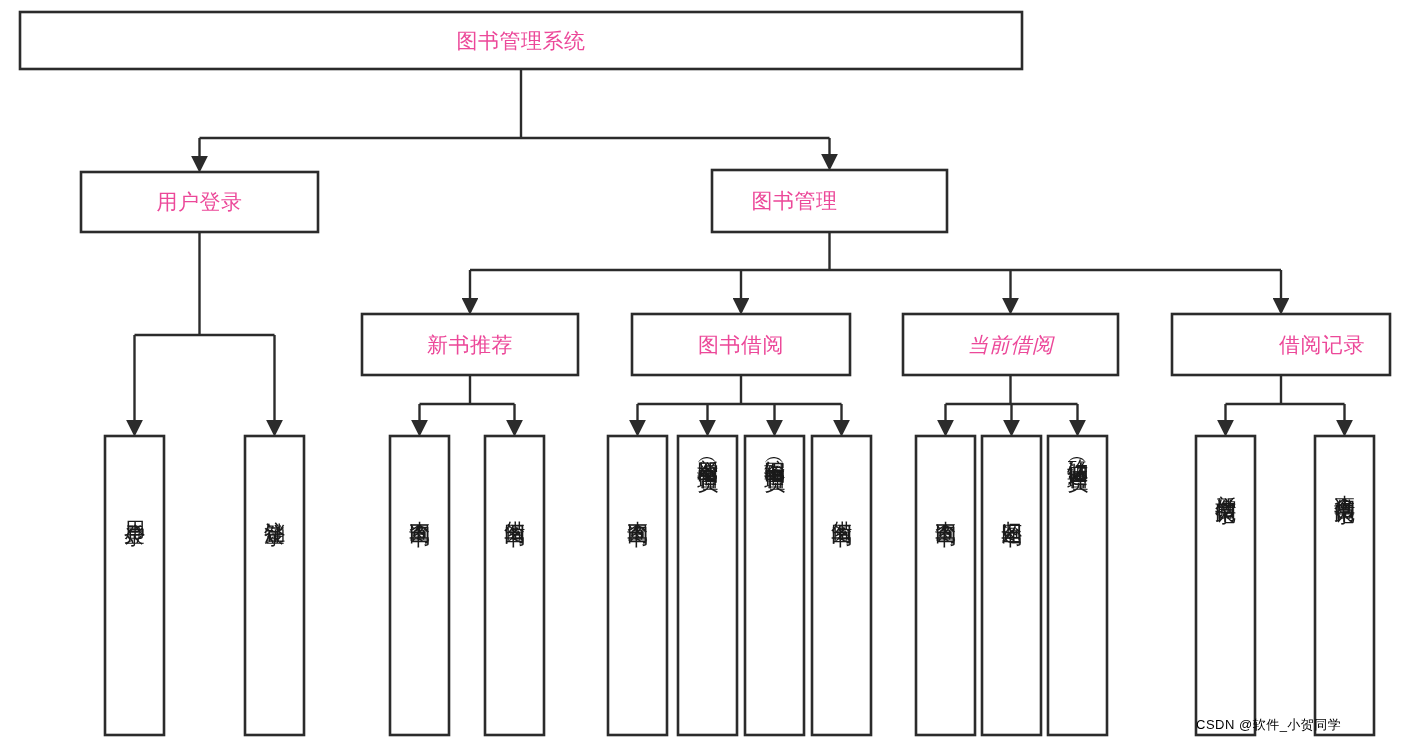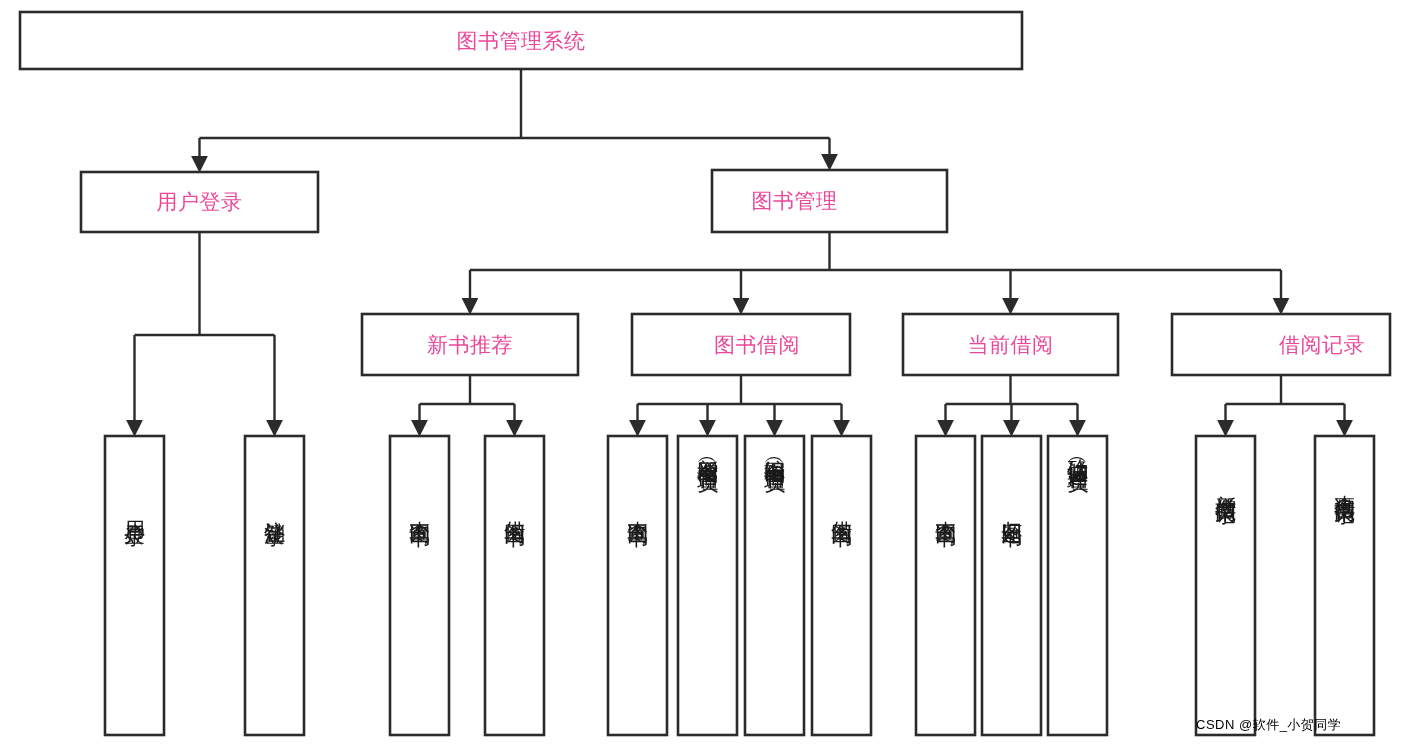--- a/index.html
+++ b/index.html
@@ -138,22 +138,22 @@
         <rect x="1196" y="436" width="59" height="299" class="node-box"></rect>
         <rect x="1315" y="436" width="59" height="299" class="node-box"></rect>
       </g>
   </svg>
 
   <div id="labels">
       <div class="node-label-h" style="left: 20px; top: 12px; width: 1002px; height: 57px;">图书管理系统</div>
       <div class="node-label-h" style="left: 81px; top: 172px; width: 237px; height: 60px;">用户登录</div>
       <div class="node-label-h" style="left: 677px; top: 170px; width: 235px; height: 62px;">图书管理</div>
       <div class="node-label-h" style="left: 362px; top: 314px; width: 216px; height: 61px;">新书推荐</div>
-      <div class="node-label-h" style="left: 632px; top: 314px; width: 218px; height: 61px; margin-left: 16px;">图书借阅</div>
-      <div class="node-label-h" style="left: 903px; top: 314px; width: 215px; height: 61px;">当前借阅</div>
+      <div class="node-label-h" style="left: 632px; top: 314px; width: 218px; height: 61px;">图书借阅</div>
+      <div class="node-label-h" style="left: 903px; top: 314px; width: 215px; height: 61px; font-style: italic;">当前借阅</div>
       <div class="node-label-h" style="left: 1172px; top: 314px; width: 218px; height: 61px; padding-left: 41px;">借阅记录</div>
       <div class="node-label-v" style="left: 105px; top: 436px; width: 59px; height: 299px; padding-top: 68px; box-sizing: border-box;">用户登录</div>
       <div class="node-label-v" style="left: 245px; top: 436px; width: 59px; height: 299px; padding-top: 68px; box-sizing: border-box;">注销登录</div>
       <div class="node-label-v" style="left: 390px; top: 436px; width: 59px; height: 299px; padding-top: 68px; box-sizing: border-box;">查询图书</div>
       <div class="node-label-v" style="left: 485px; top: 436px; width: 59px; height: 299px; padding-top: 68px; box-sizing: border-box;">借阅图书</div>
       <div class="node-label-v" style="left: 608px; top: 436px; width: 59px; height: 299px; padding-top: 68px; box-sizing: border-box;">查询图书</div>
       <div class="node-label-v" style="left: 678px; top: 436px; width: 59px; height: 299px; padding-top: 6px; box-sizing: border-box;">新增图书（管理员）</div>
       <div class="node-label-v" style="left: 745px; top: 436px; width: 59px; height: 299px; padding-top: 6px; box-sizing: border-box;">编辑图书（管理员）</div>
       <div class="node-label-v" style="left: 812px; top: 436px; width: 59px; height: 299px; padding-top: 68px; box-sizing: border-box;">借阅图书</div>
       <div class="node-label-v" style="left: 916px; top: 436px; width: 59px; height: 299px; padding-top: 68px; box-sizing: border-box;">查询图书</div>

